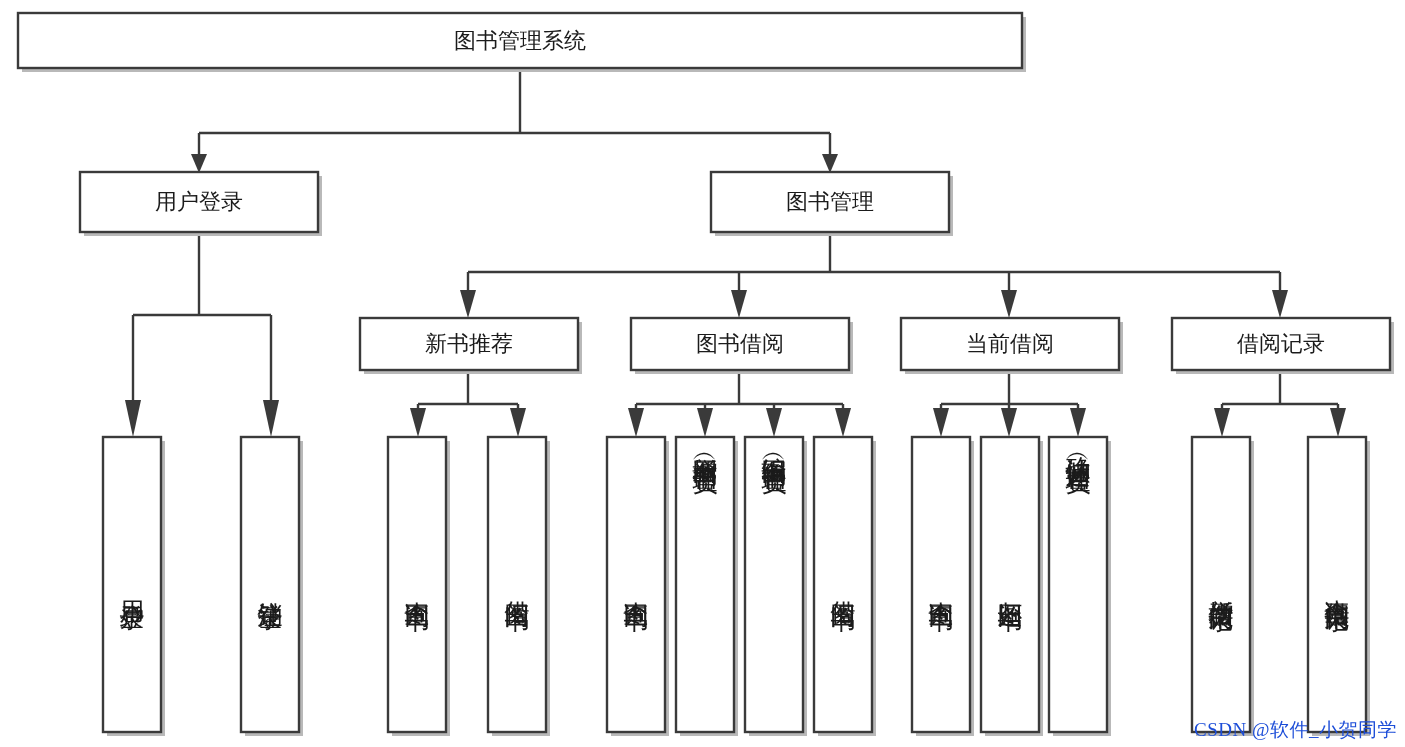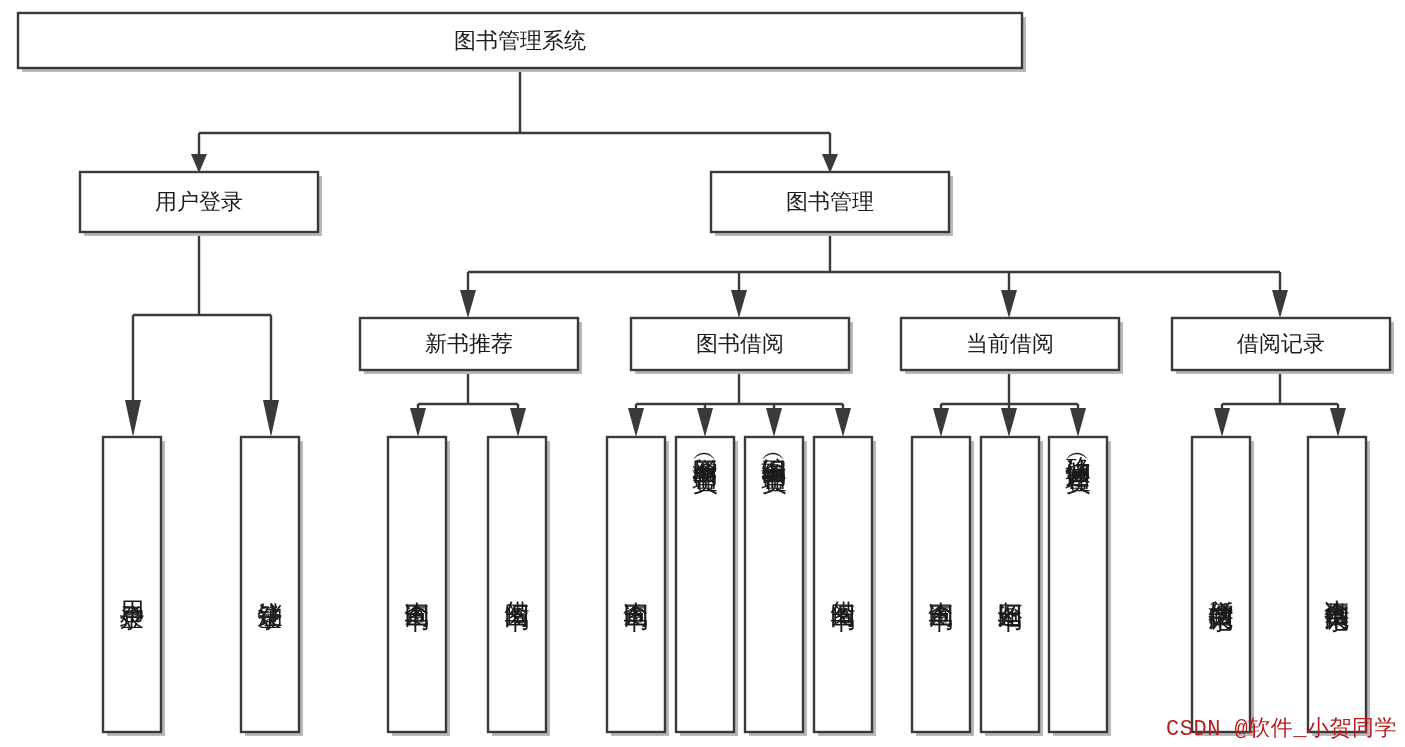--- a/index.html
+++ b/index.html
@@ -65,23 +65,23 @@
     position: absolute;
     display: flex;
     align-items: center;
     justify-content: center;
     pointer-events: none;
   }
   .watermark {
     position: absolute;
     right: 8px;
     bottom: 4px;
-    font-family: Liberation Mono, monospace;
-    font-size: 22px;
-    color: #b91c1c;
+    font-family: Liberation Serif, serif;
+    font-size: 19px;
+    color: #1d4ed8;
     white-space: nowrap;
     letter-spacing: 0.5px;
   }
 </style>
 </head>
 <body>
 
 <div id="diagram-root">
 
   <svg class="flow" viewBox="0 0 1405 747" xmlns="http://www.w3.org/2000/svg">

